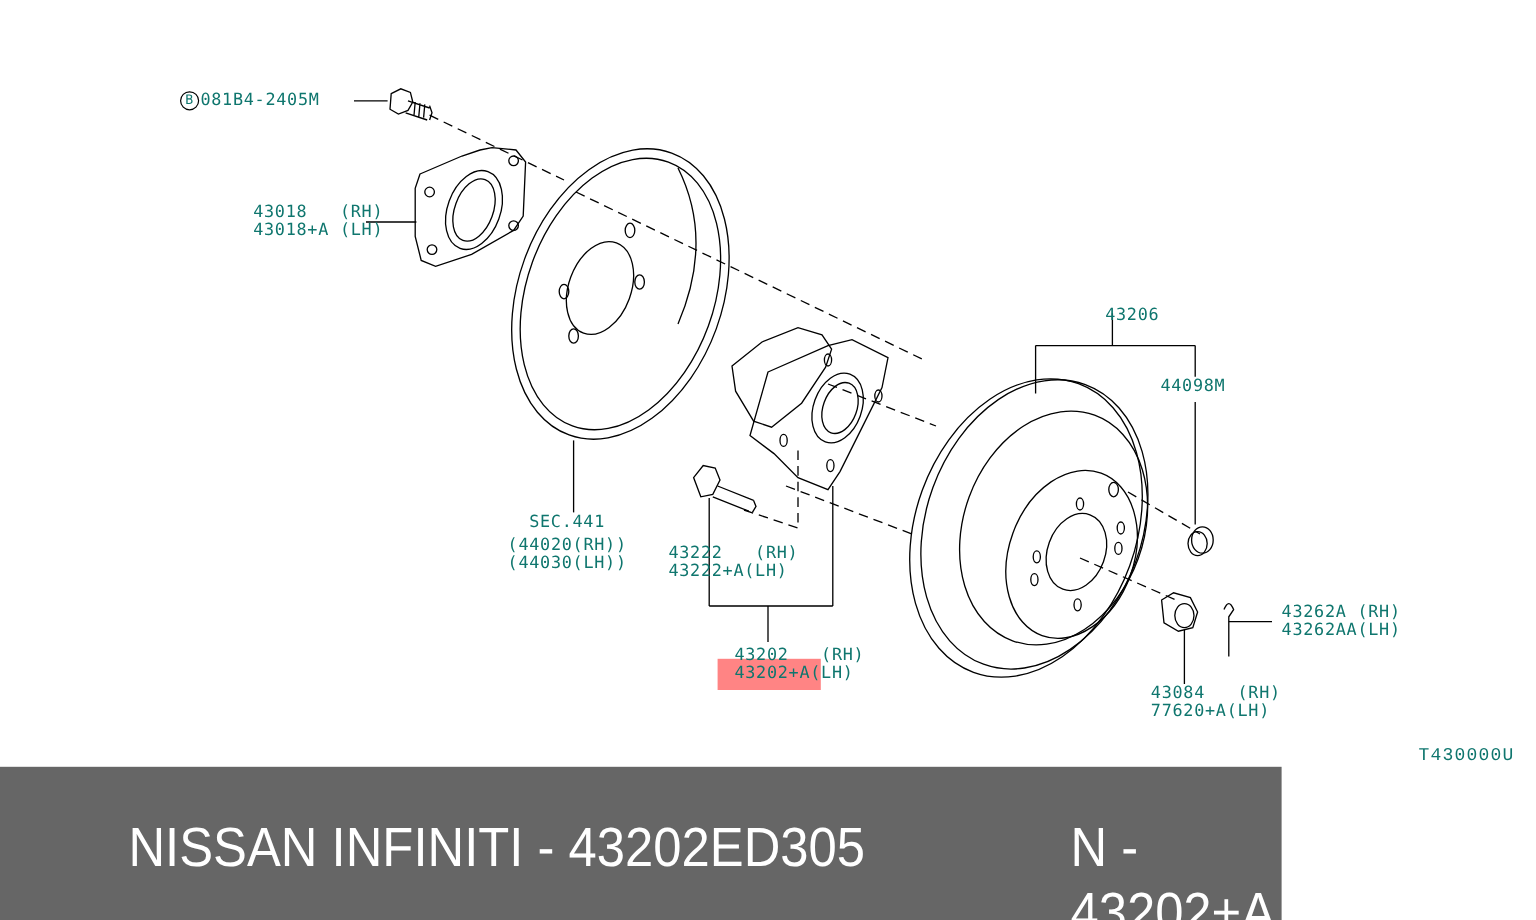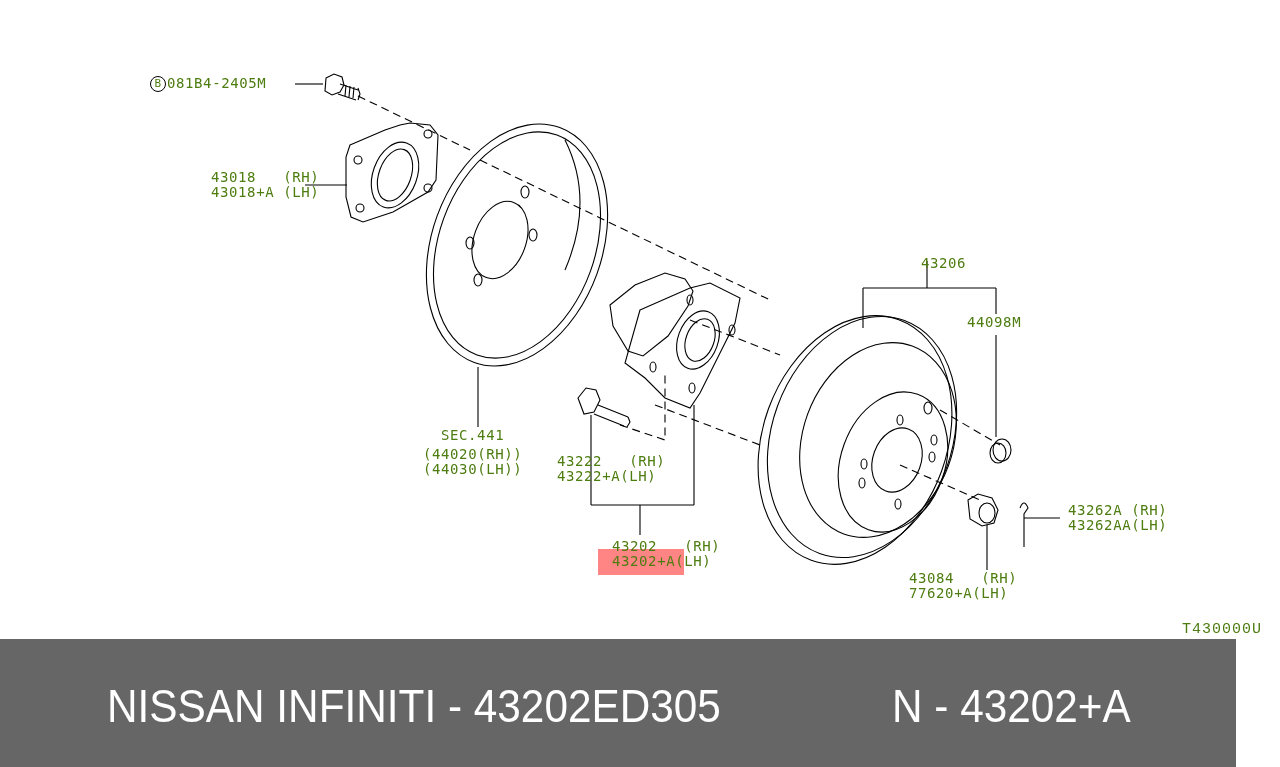--- a/index.html
+++ b/index.html
@@ -1,21 +1,21 @@
 <!DOCTYPE html>
 <html><head>
 <meta charset="utf-8">
 <style>
   html, body { margin:0; padding:0; }
   body { width:1280px; height:767px; position:relative; background:#ffffff; overflow:hidden; font-family:"DejaVu Sans Mono", monospace; }
   #diagram { position:absolute; left:0; top:0; width:1280px; height:639px; }
   #diagram svg { position:absolute; left:0; top:0; }
-  .lbl { position:absolute; font-family:"DejaVu Sans Mono", monospace; font-size:14px; line-height:15px; color:#4d7c0f; white-space:pre; letter-spacing:0.6px; }
+  .lbl { position:absolute; font-family:"DejaVu Sans Mono", monospace; font-size:14px; line-height:15px; color:#0f766e; white-space:pre; letter-spacing:0.6px; }
   .hl { position:absolute; background:rgba(255,80,80,0.7); }
-  #footer { position:absolute; left:0; top:639px; width:1236px; height:128px; background:#666666; color:#ffffff; }
+  #footer { position:absolute; left:0; top:639px; width:1068px; height:128px; background:#666666; color:#ffffff; }
   #footer .txt { position:absolute; top:40px; font-family:"Liberation Sans", sans-serif; font-size:46px; line-height:54px; letter-spacing:0px; transform:scaleX(0.92); transform-origin:left top; }
   #footer .left { left:107px; }
   #footer .right { left:892px; }
   #code { position:absolute; right:18px; top:622px; font-family:Liberation Mono, monospace; font-size:15px; line-height:16px; letter-spacing:1px; }
   .circB { display:inline-block; width:14px; height:14px; border:1px solid #000; border-radius:50%; text-align:center; line-height:14px; font-size:11px; margin-right:1px; vertical-align:middle; }
 </style>
 </head>
 <body>
 
 <div id="diagram">
@@ -118,21 +118,21 @@
 
   <div class="hl" style="left:598px;top:549px;width:86px;height:26px;"></div>
   <div class="lbl" style="left:612px;top:539px;"><div>43202   (RH)</div><div>43202+A(LH)</div></div>
 
   <div class="lbl" style="left:901px;top:256px;margin-left:20px;"><div>43206</div></div>
 
   <div class="lbl" style="left:967px;top:315px;"><div>44098M</div></div>
 
   <div class="lbl" style="left:1068px;top:503px;"><div>43262A (RH)</div><div>43262AA(LH)</div></div>
 
-  <div class="lbl" style="left:909px;top:571px;"><div>43084   (RH)</div><div>77620+A(LH)</div></div>
+  <div class="lbl" style="left:959px;top:571px;"><div>43084   (RH)</div><div>77620+A(LH)</div></div>
 
   <div id="code" class="lbl">T430000U</div>
 </div>
 
 <div id="footer">
   <div class="txt left">NISSAN  INFINITI - 43202ED305</div>
   <div class="txt right">N - 43202+A</div>
 </div>
 
 </body></html>

